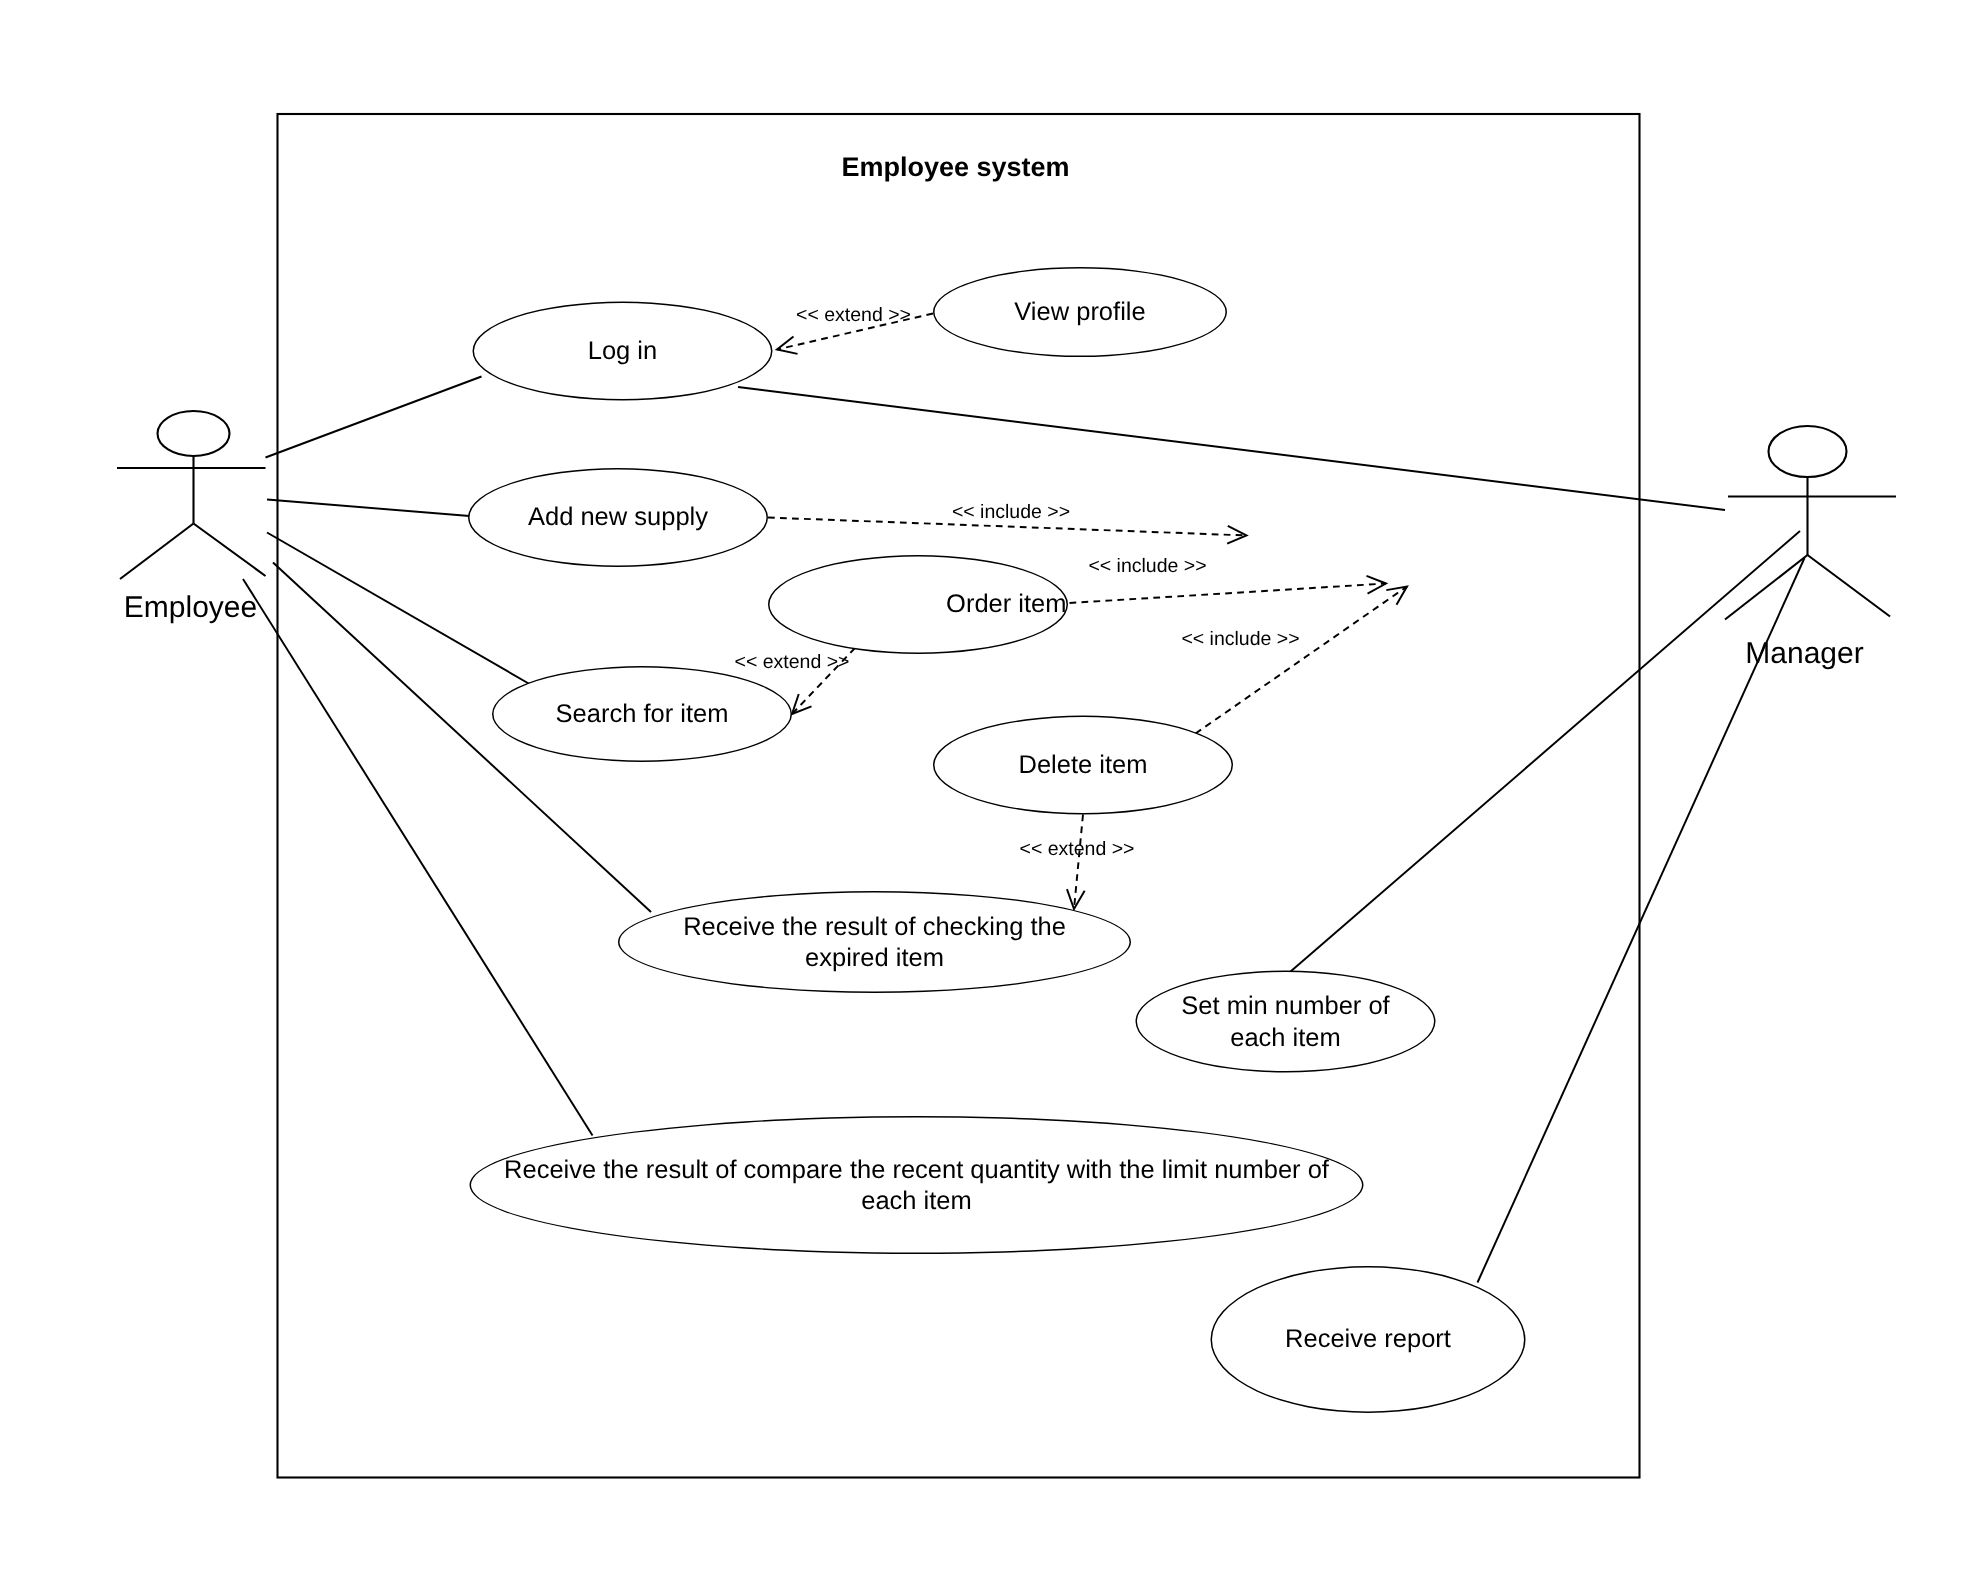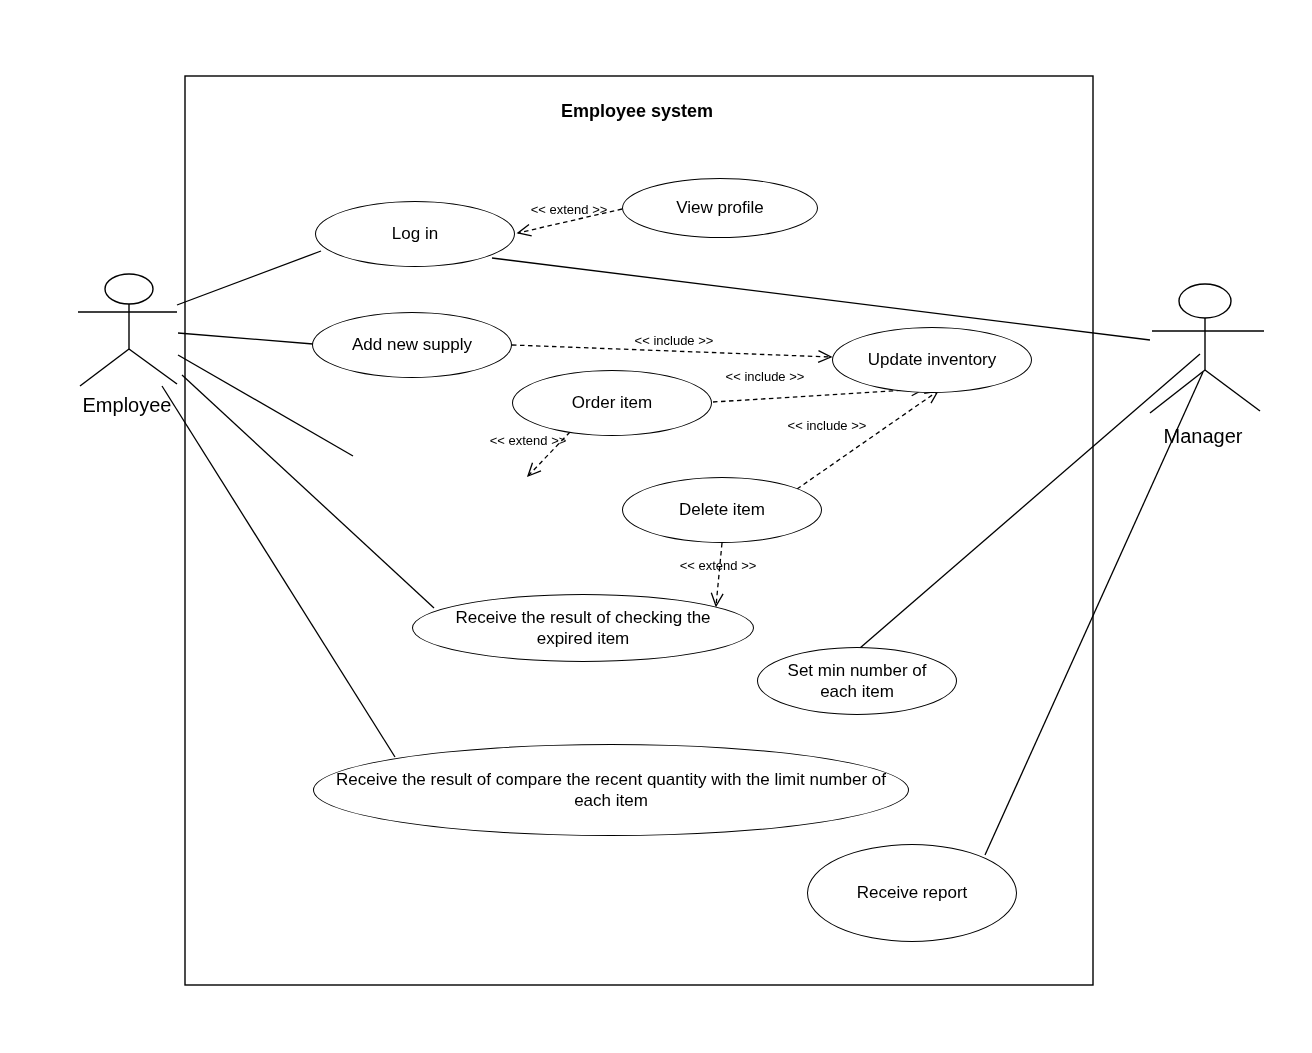--- a/index.html
+++ b/index.html
@@ -118,28 +118,28 @@
   </div>
 
   <div class="uc" style="left:622px; top:178px; width:196px; height:60px;">
     <span>View profile</span>
   </div>
 
   <div class="uc" style="left:312px; top:312px; width:200px; height:66px;text-align:right;">
     <span>Add new supply</span>
   </div>
 
-  <div class="uc" style="left:832px; top:327px; width:200px; height:66px;">
-    <span>Update inventory</span>
-  </div>
 
-  <div class="uc" style="left:512px; top:370px; width:200px; height:66px;">
+  <div class="uc" style="left:512px; top:370px; width:200px; height:66px;justify-content:flex-end;">
     <span>Order item</span>
   </div>
 
+  <div class="uc" style="left:328px; top:444px; width:200px; height:64px;">
+    <span>Search for item</span>
+  </div>
 
   <div class="uc" style="left:622px; top:477px; width:200px; height:66px;">
     <span>Delete item</span>
   </div>
 
   <div class="uc" style="left:412px; top:594px; width:342px; height:68px; padding:0 26px;">
     <span>Receive the result of checking the expired item</span>
   </div>
 
   <div class="uc" style="left:757px; top:647px; width:200px; height:68px; padding:0 14px;">

